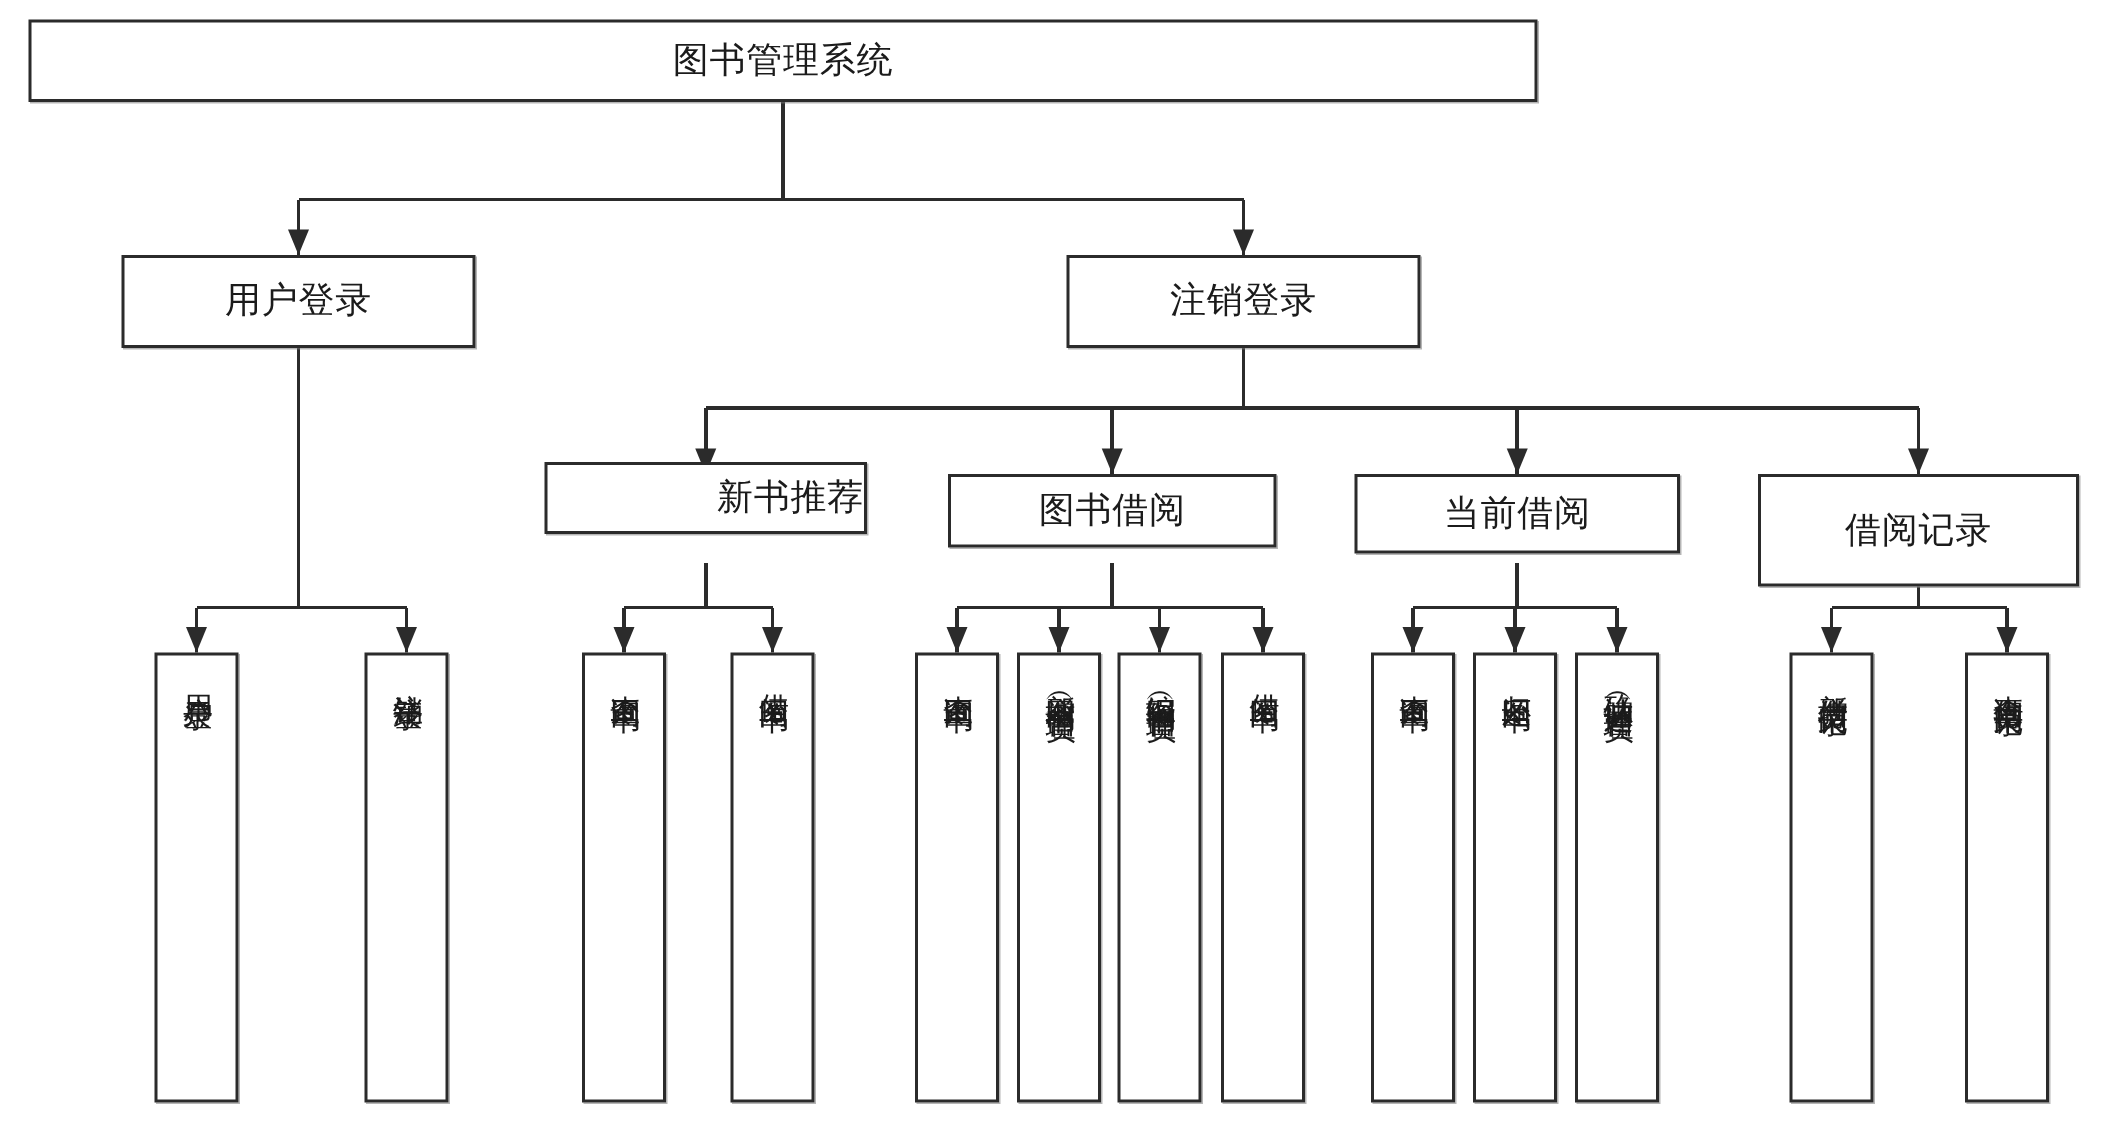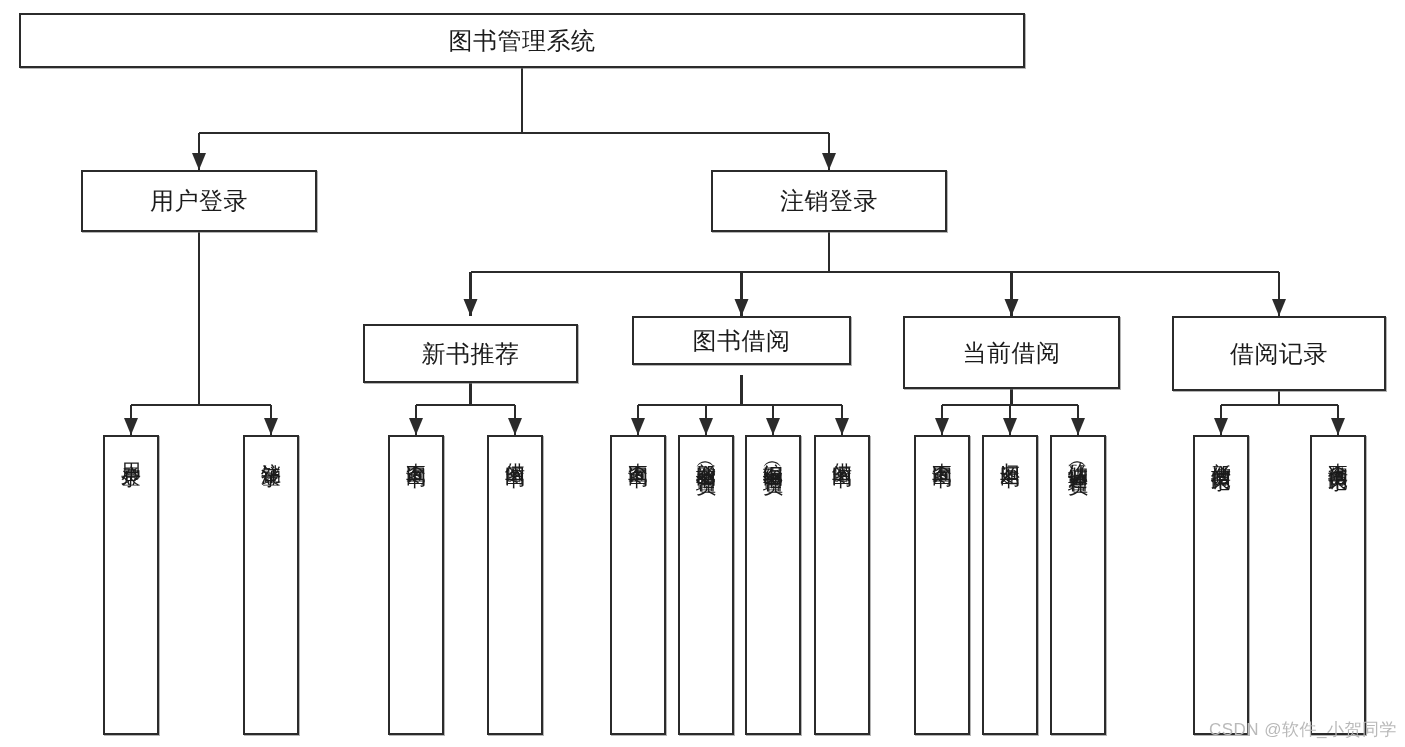--- a/index.html
+++ b/index.html
@@ -130,27 +130,27 @@
   <div id="nodes-layer">
       <div class="node-box" style="left: 19px; top: 13px; width: 1006px; height: 55px;">
         <span class="node-label-h">图书管理系统</span>
       </div>
       <div class="node-box" style="left: 81px; top: 170px; width: 236px; height: 62px;">
         <span class="node-label-h">用户登录</span>
       </div>
       <div class="node-box" style="left: 711px; top: 170px; width: 236px; height: 62px;">
         <span class="node-label-h">注销登录</span>
       </div>
-      <div class="node-box" style="left: 363px; top: 324px; width: 215px; height: 59px;">
+      <div class="node-box" style="left: 363px; top: 308px; width: 215px; height: 48px; justify-content: flex-end;">
         <span class="node-label-h">新书推荐</span>
       </div>
       <div class="node-box" style="left: 632px; top: 316px; width: 219px; height: 49px;">
         <span class="node-label-h">图书借阅</span>
       </div>
-      <div class="node-box" style="left: 903px; top: 316px; width: 217px; height: 73px;">
+      <div class="node-box" style="left: 903px; top: 316px; width: 217px; height: 53px;">
         <span class="node-label-h">当前借阅</span>
       </div>
       <div class="node-box" style="left: 1172px; top: 316px; width: 214px; height: 75px;">
         <span class="node-label-h">借阅记录</span>
       </div>
       <div class="node-box vertical" style="left: 103px; top: 435px; width: 56px; height: 300px;">
         <span class="node-label-v">用户登录</span>
       </div>
       <div class="node-box vertical" style="left: 243px; top: 435px; width: 56px; height: 300px;">
         <span class="node-label-v">注销登录</span>
@@ -182,14 +182,13 @@
       <div class="node-box vertical" style="left: 1050px; top: 435px; width: 56px; height: 300px;">
         <span class="node-label-v">确认归还（管理员）</span>
       </div>
       <div class="node-box vertical" style="left: 1193px; top: 435px; width: 56px; height: 300px;">
         <span class="node-label-v">新增借阅记录</span>
       </div>
       <div class="node-box vertical" style="left: 1310px; top: 435px; width: 56px; height: 300px;">
         <span class="node-label-v">查询借阅记录</span>
       </div>
     </div>
-  <div class="watermark">CSDN @软件_小贺同学</div>
 </div>
 
 </body></html>

